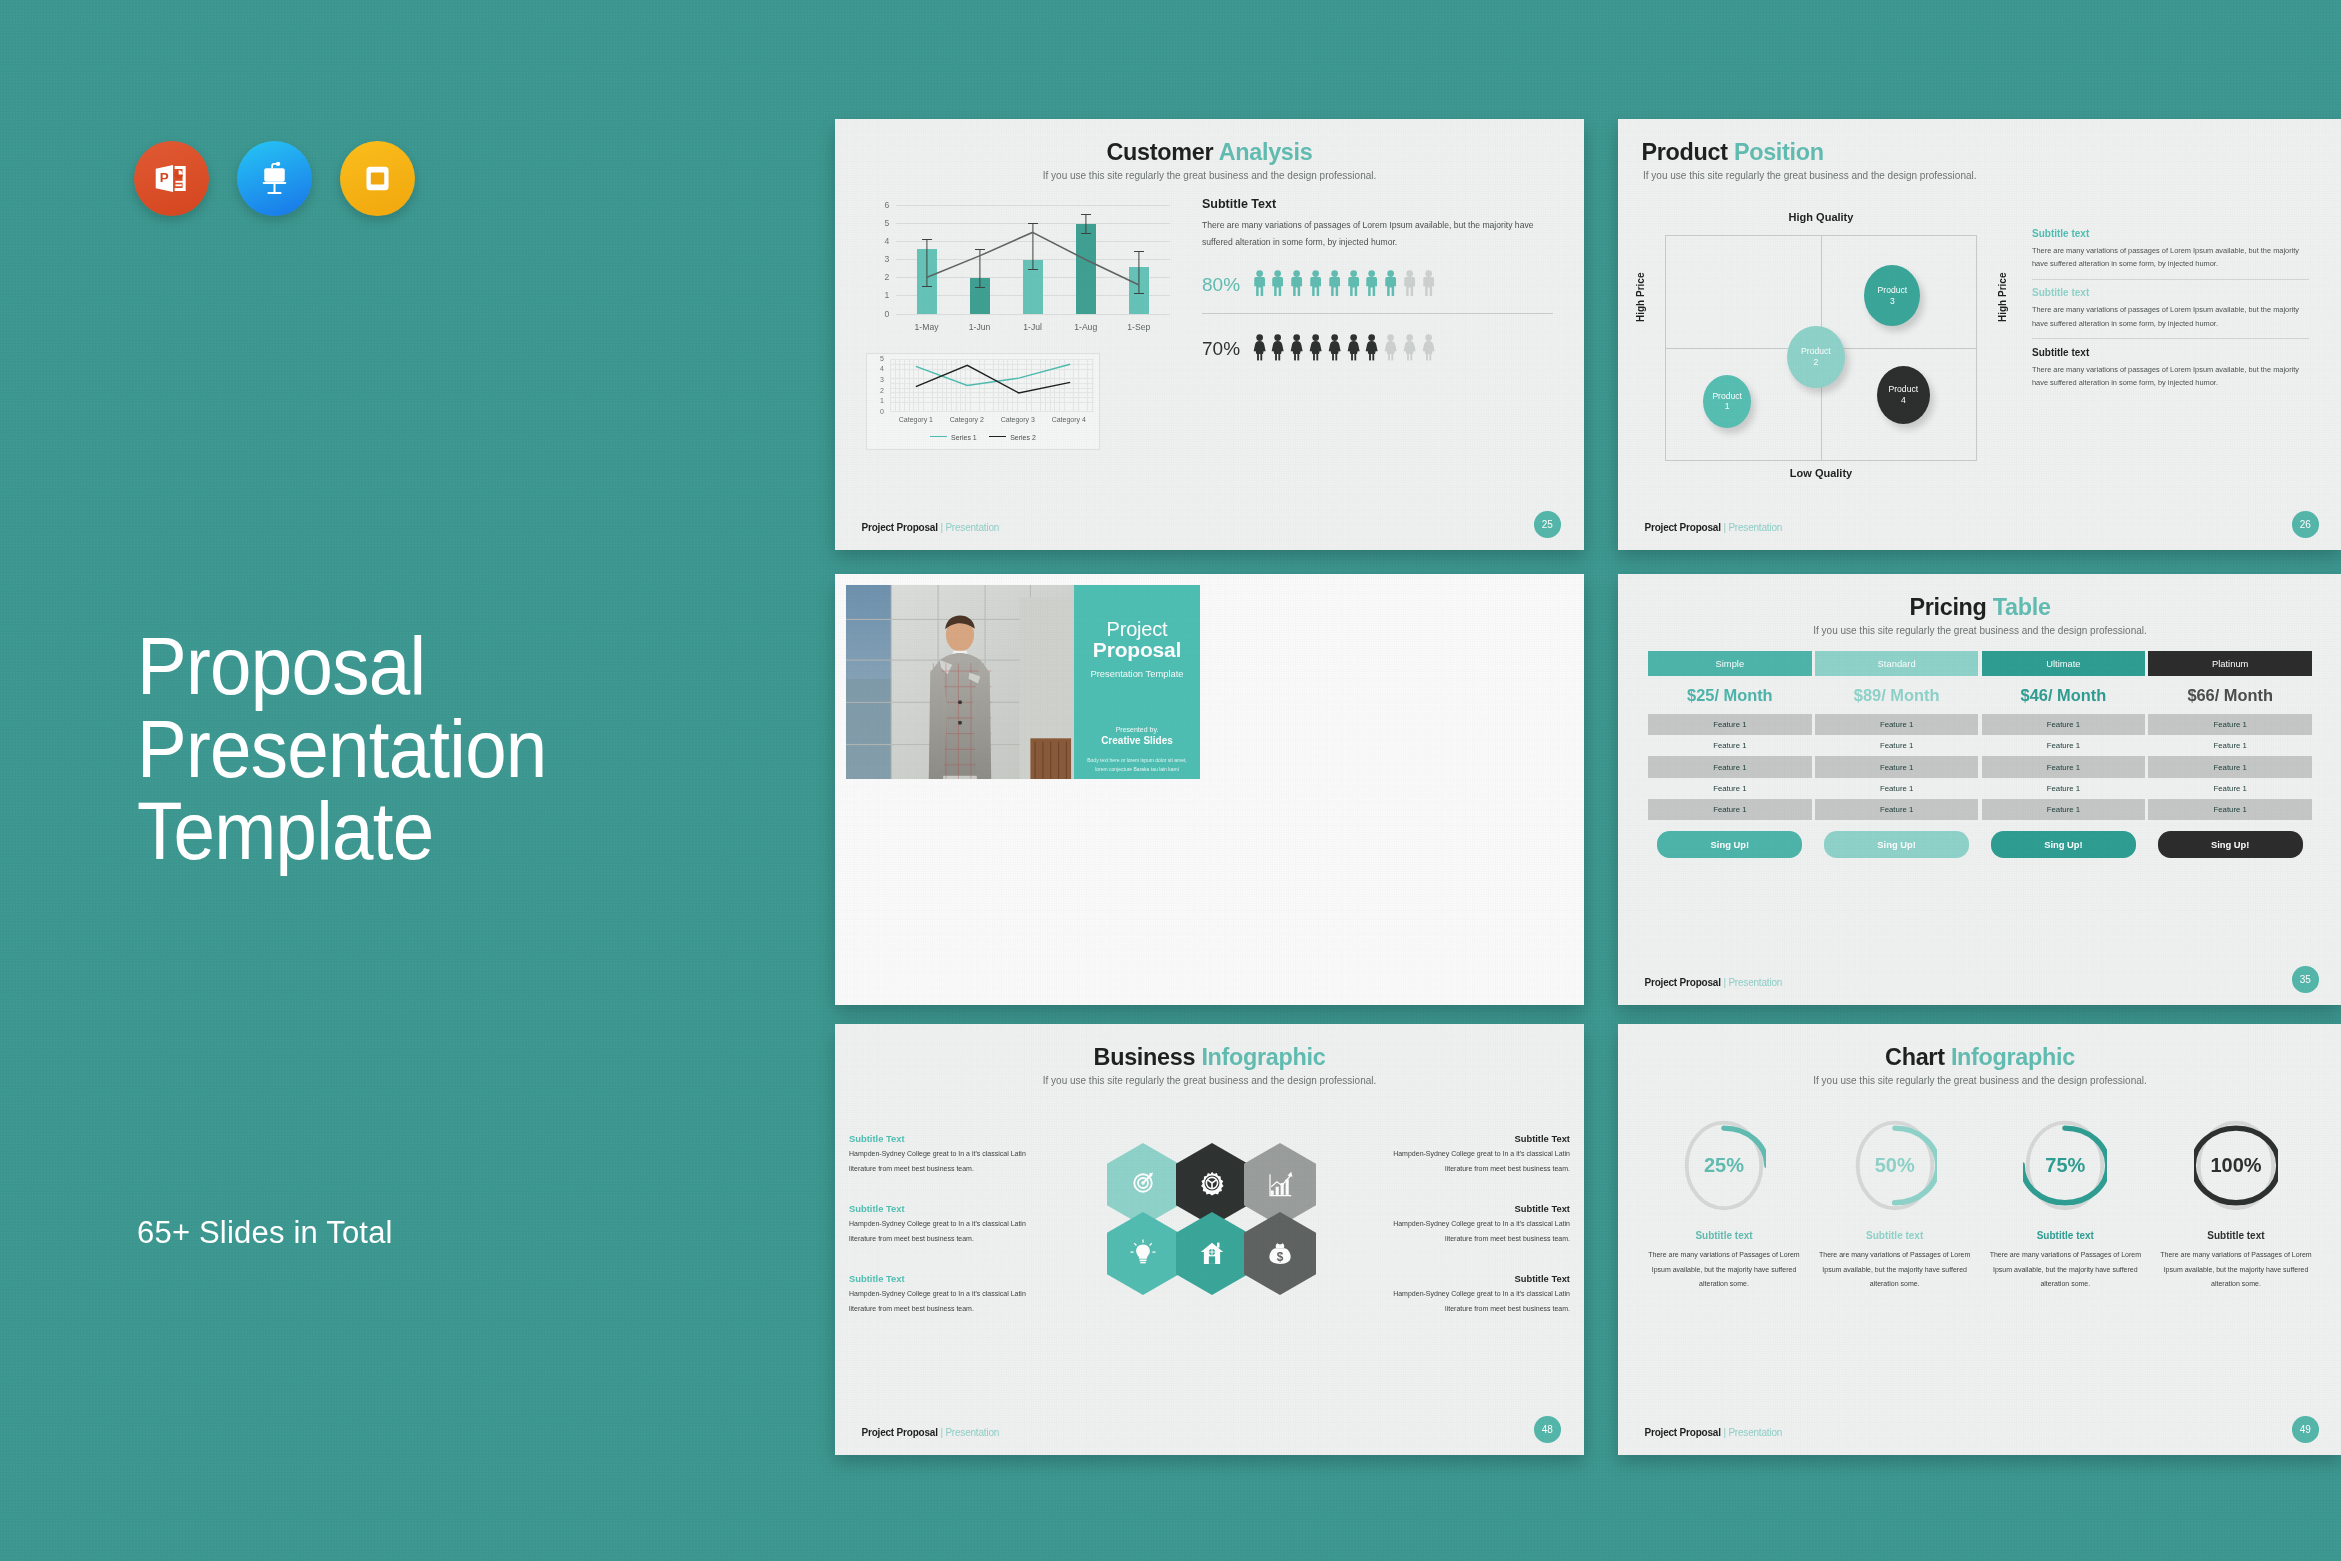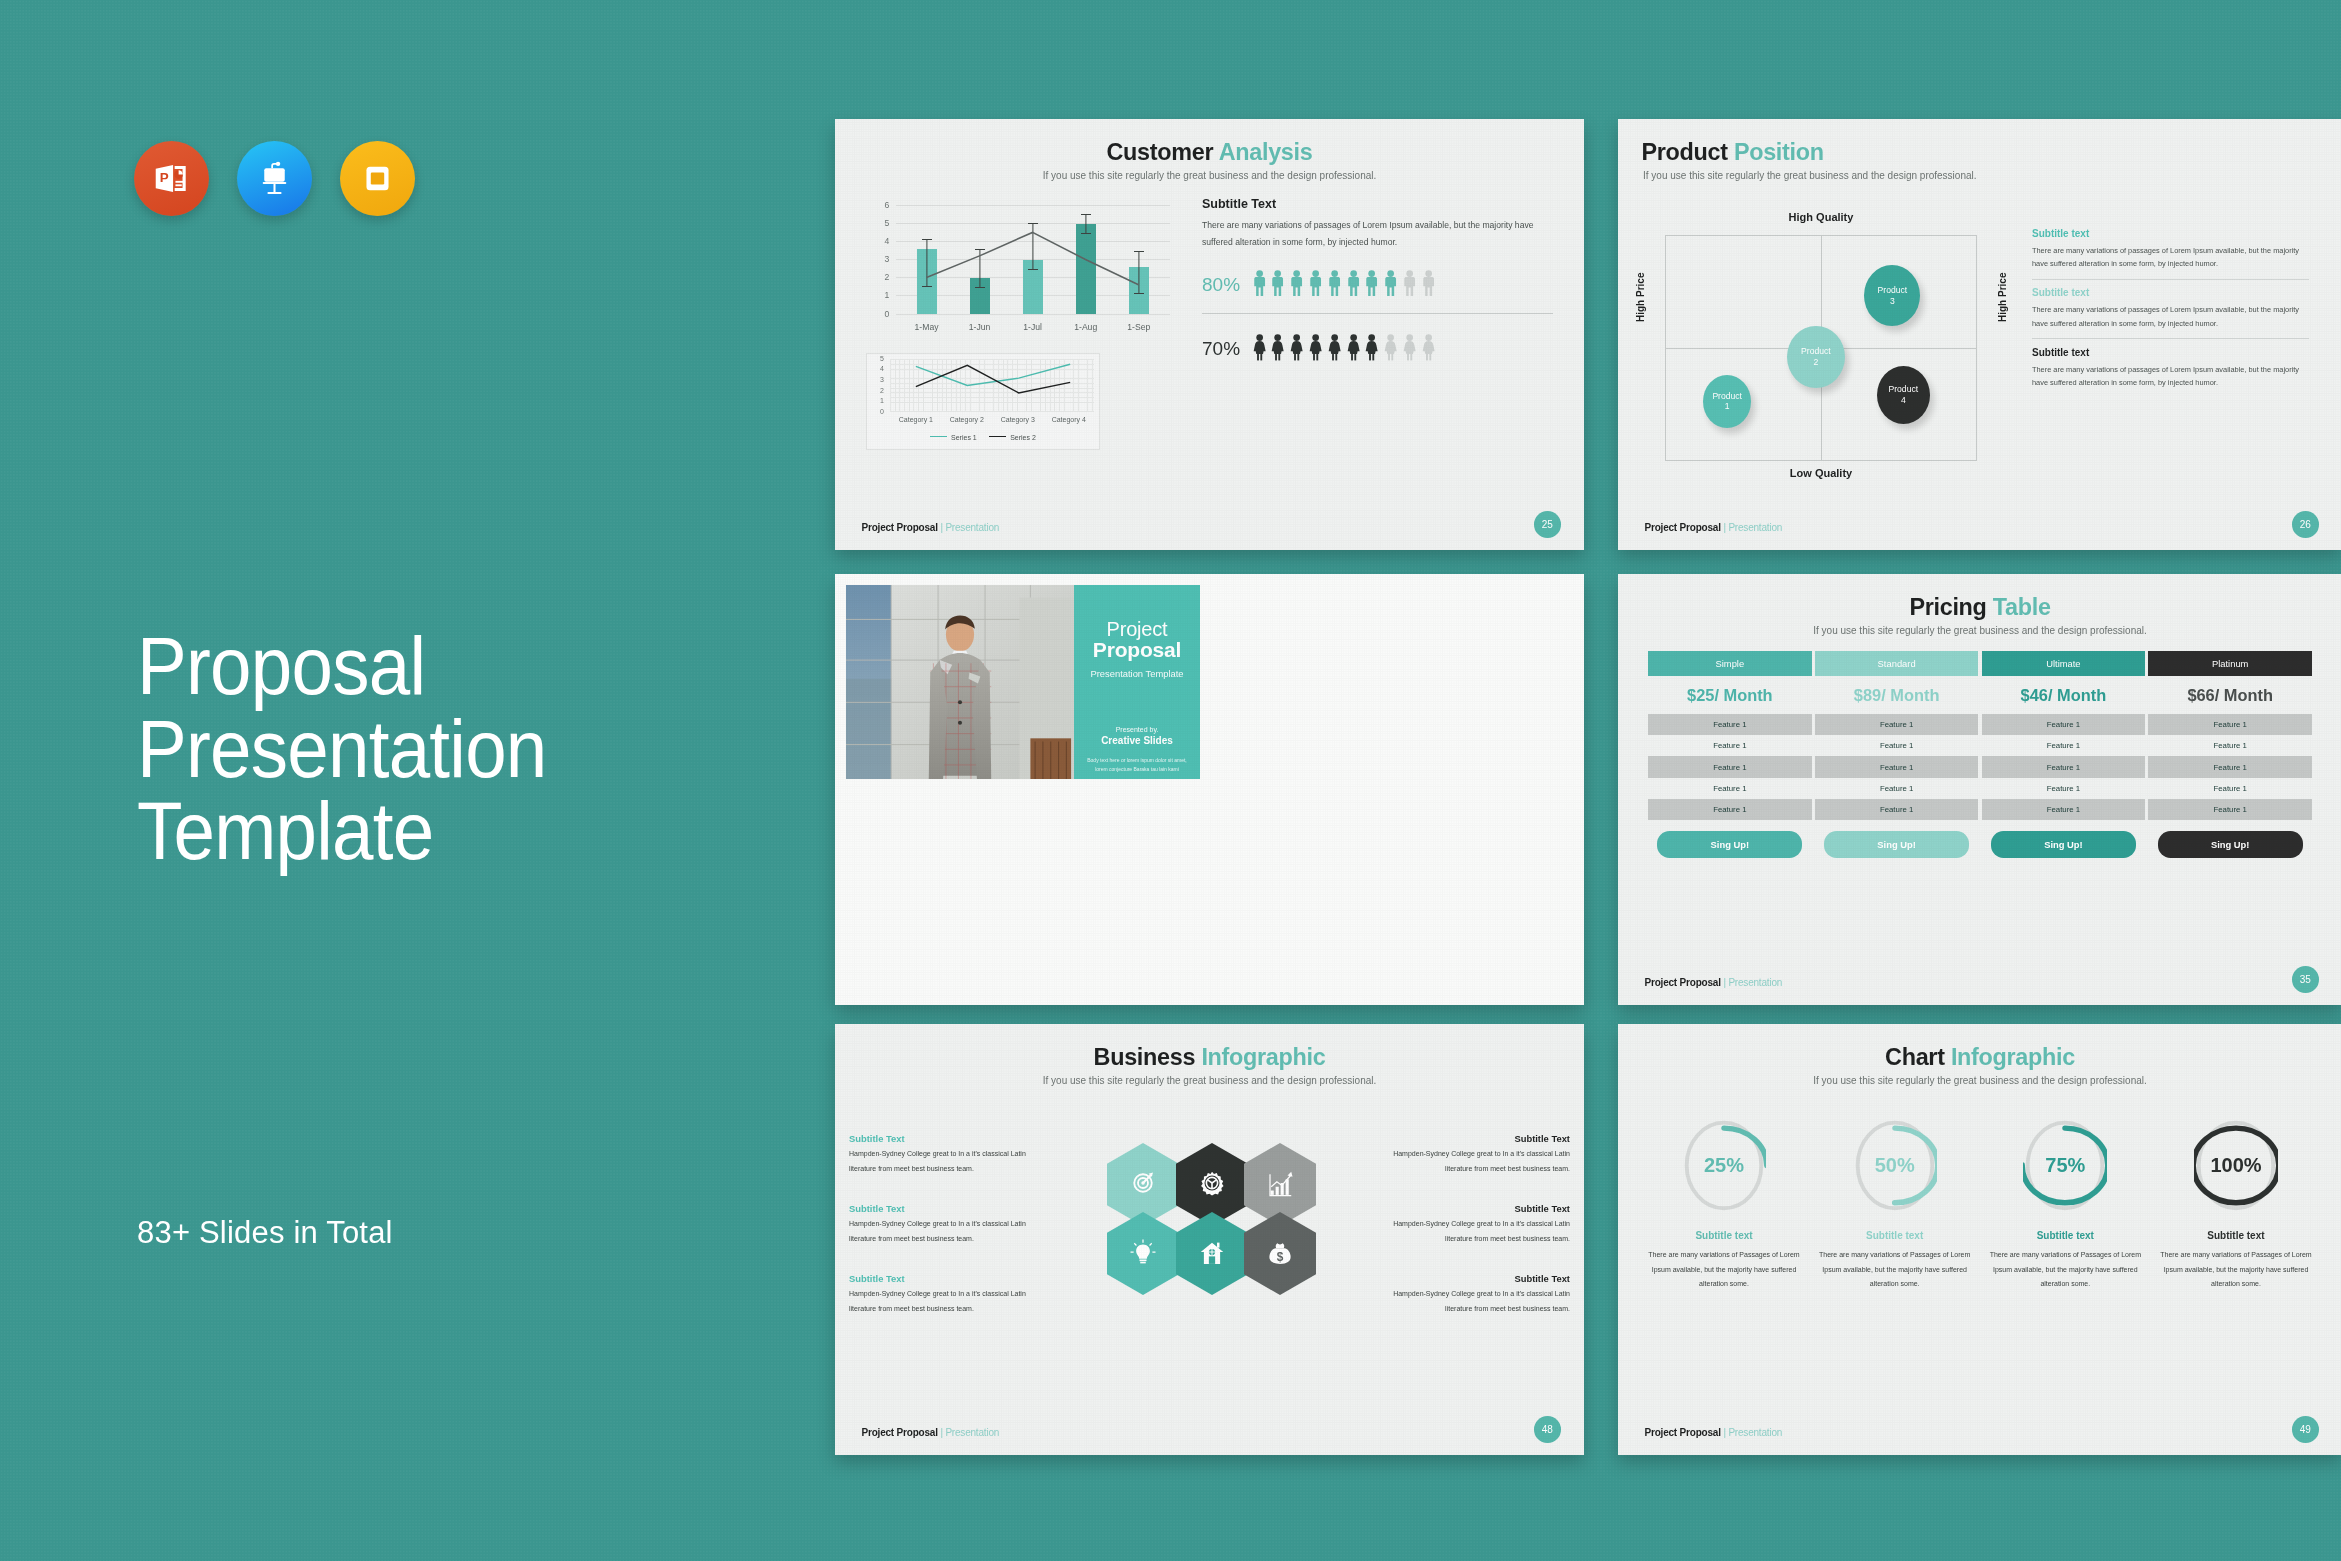--- a/index.html
+++ b/index.html
@@ -179,21 +179,21 @@
       </svg>
     </div>
   </div>
 
   <div class="hero-title">
     <span>Proposal</span>
     <span>Presentation</span>
     <span>Template</span>
   </div>
 
-  <div class="hero-sub">83+ Slides in Total</div>
+  <div class="hero-sub">65+ Slides in Total</div>
 </div>
 
 <div class="slide s1">
   <div class="sl-title">
     <span>Customer</span>
     <span class="accent">Analysis</span>
   </div>
   <div class="sl-sub">If you use this site regularly the great business and the design professional.</div>
 
   <div class="barchart">

